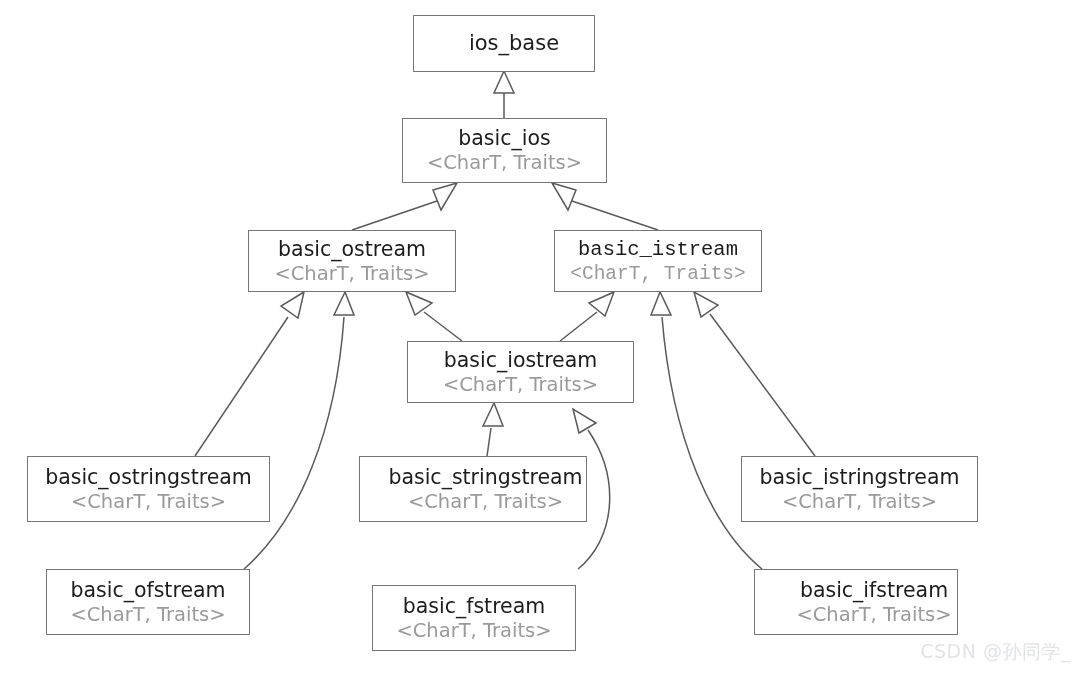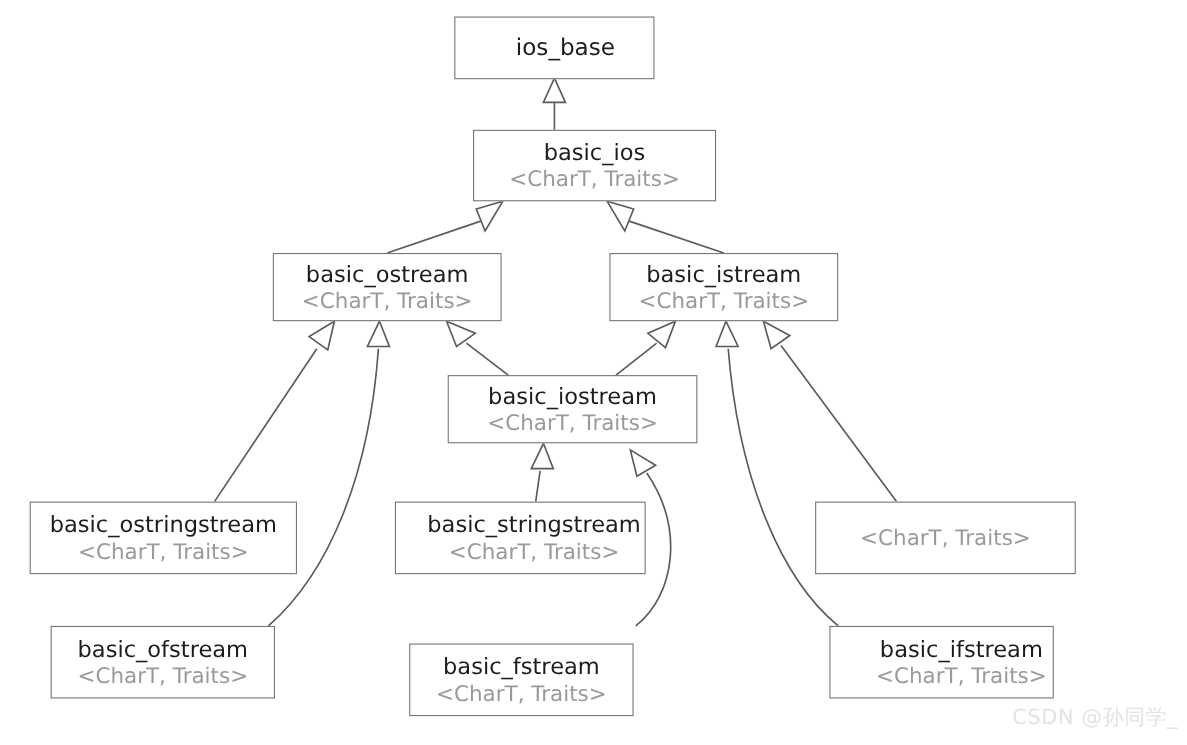--- a/index.html
+++ b/index.html
@@ -122,51 +122,52 @@
         <path d="M 660 292 L 651 315 L 671 315 Z" fill="#ffffff" stroke="#5a5a5a" stroke-width="1.5"></path>
       </g>
 
     </g>
   </svg>
 
   <div class="node single" style="left:413px; top:15px; width:182px; height:57px;padding-left:20px;">
     <div class="node-name">ios_base</div>
   </div>
 
-  <div class="node" style="left:402px; top:118px; width:221px; height:65px;margin-left:28px;">
+  <div class="node" style="left:402px; top:118px; width:205px; height:65px;">
     <div class="node-name">basic_ios</div>
     <div class="node-params">&lt;CharT, Traits&gt;</div>
   </div>
 
   <div class="node" style="left:248px; top:230px; width:208px; height:62px;">
     <div class="node-name">basic_ostream</div>
     <div class="node-params">&lt;CharT, Traits&gt;</div>
   </div>
 
-  <div class="node" style="left:554px; top:230px; width:208px; height:62px;">
+  <div class="node" style="left:554px; top:230px; width:208px; height:62px;font-family:Liberation Mono, monospace;">
     <div class="node-name">basic_istream</div>
     <div class="node-params">&lt;CharT, Traits&gt;</div>
   </div>
 
   <div class="node" style="left:407px; top:341px; width:227px; height:62px;">
     <div class="node-name">basic_iostream</div>
     <div class="node-params">&lt;CharT, Traits&gt;</div>
   </div>
 
   <div class="node" style="left:27px; top:456px; width:243px; height:66px;">
     <div class="node-name">basic_ostringstream</div>
     <div class="node-params">&lt;CharT, Traits&gt;</div>
   </div>
 
   <div class="node" style="left:359px; top:456px; width:228px; height:66px;padding-left:25px;">
     <div class="node-name">basic_stringstream</div>
     <div class="node-params">&lt;CharT, Traits&gt;</div>
   </div>
 
   <div class="node" style="left:741px; top:456px; width:237px; height:66px;">
+    <div class="node-name">basic_istringstream</div>
     <div class="node-params">&lt;CharT, Traits&gt;</div>
   </div>
 
   <div class="node" style="left:46px; top:569px; width:204px; height:66px;">
     <div class="node-name">basic_ofstream</div>
     <div class="node-params">&lt;CharT, Traits&gt;</div>
   </div>
 
   <div class="node" style="left:372px; top:569px; width:204px; height:66px;margin-top:16px;">
     <div class="node-name">basic_fstream</div>

